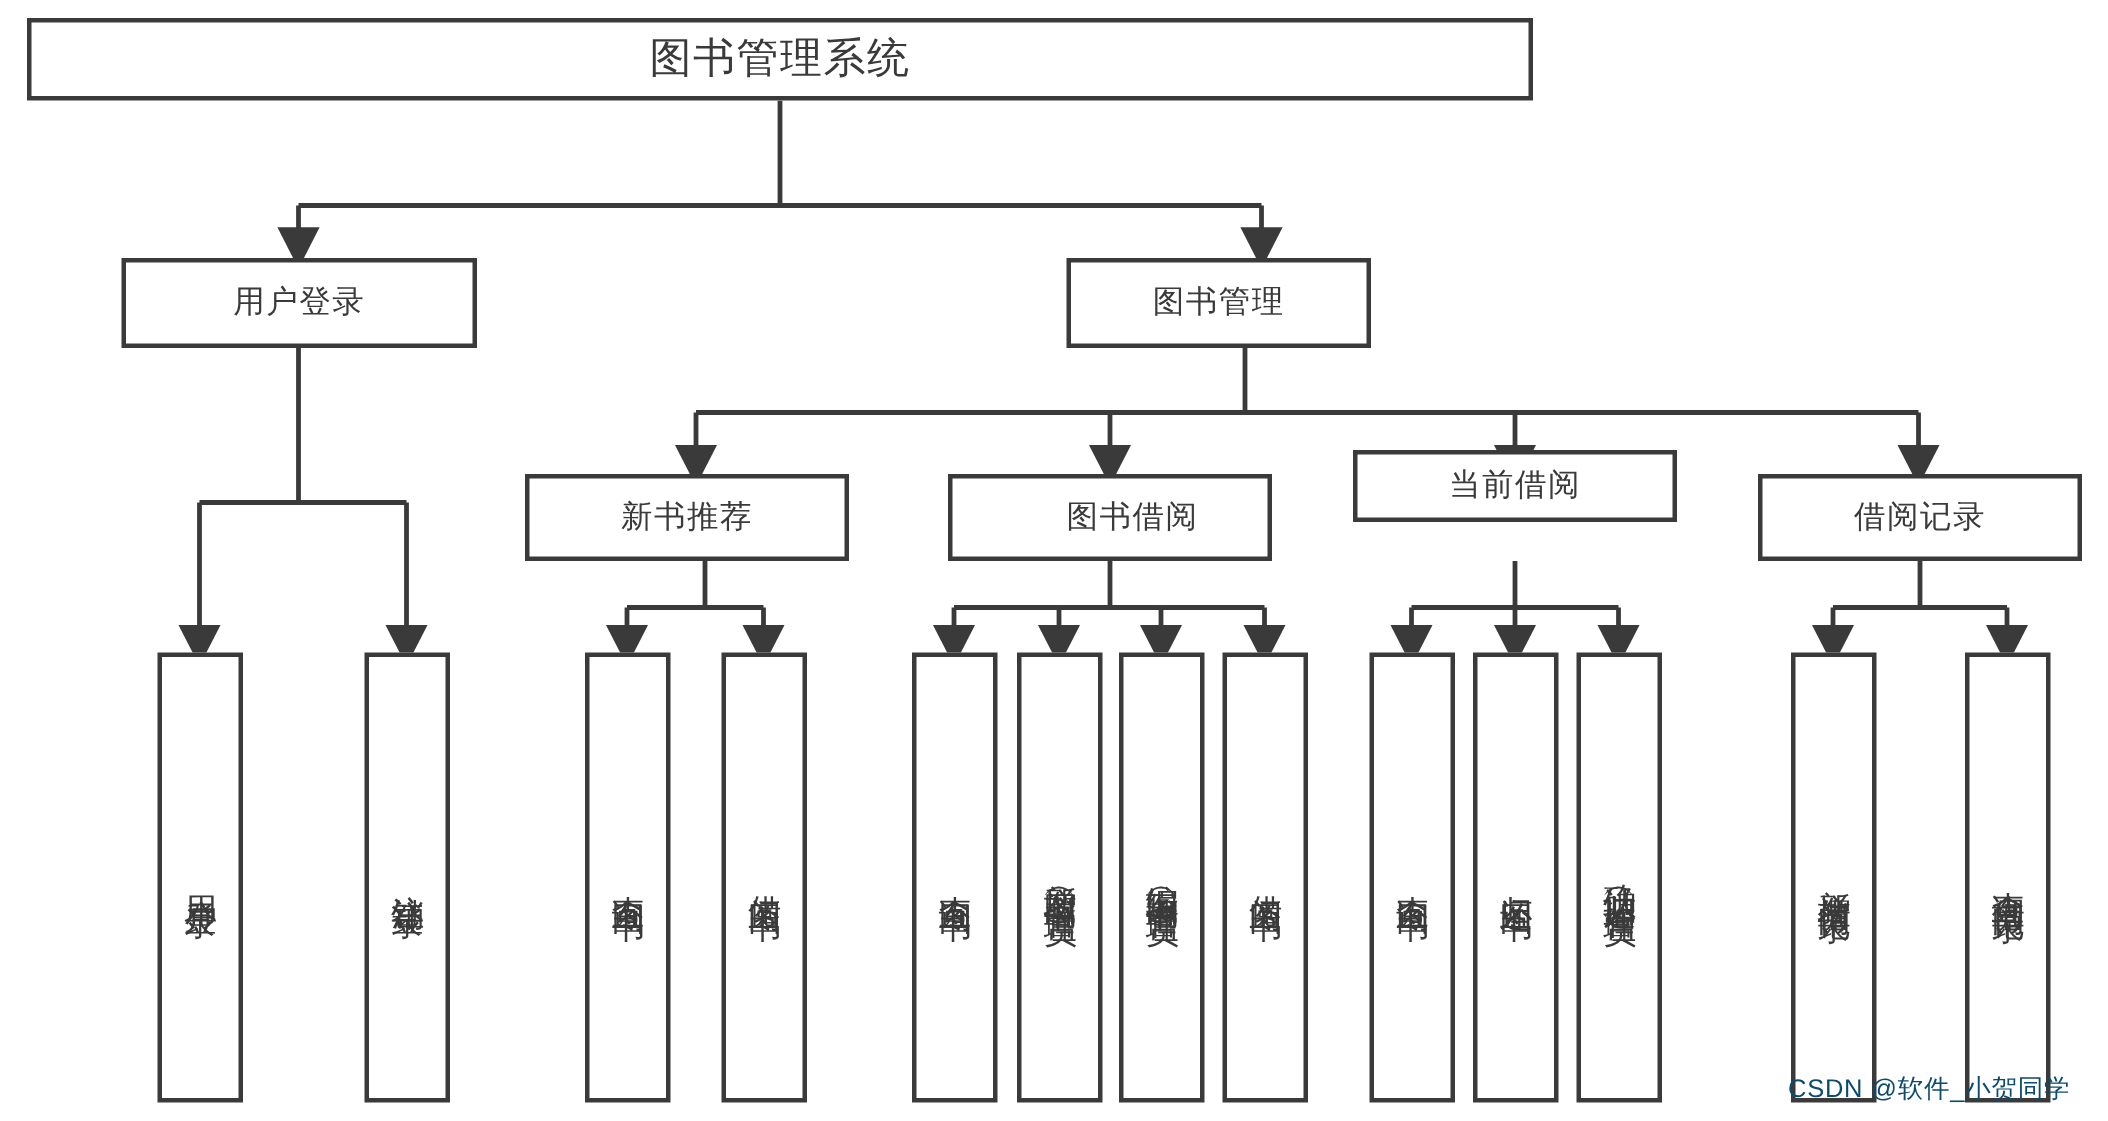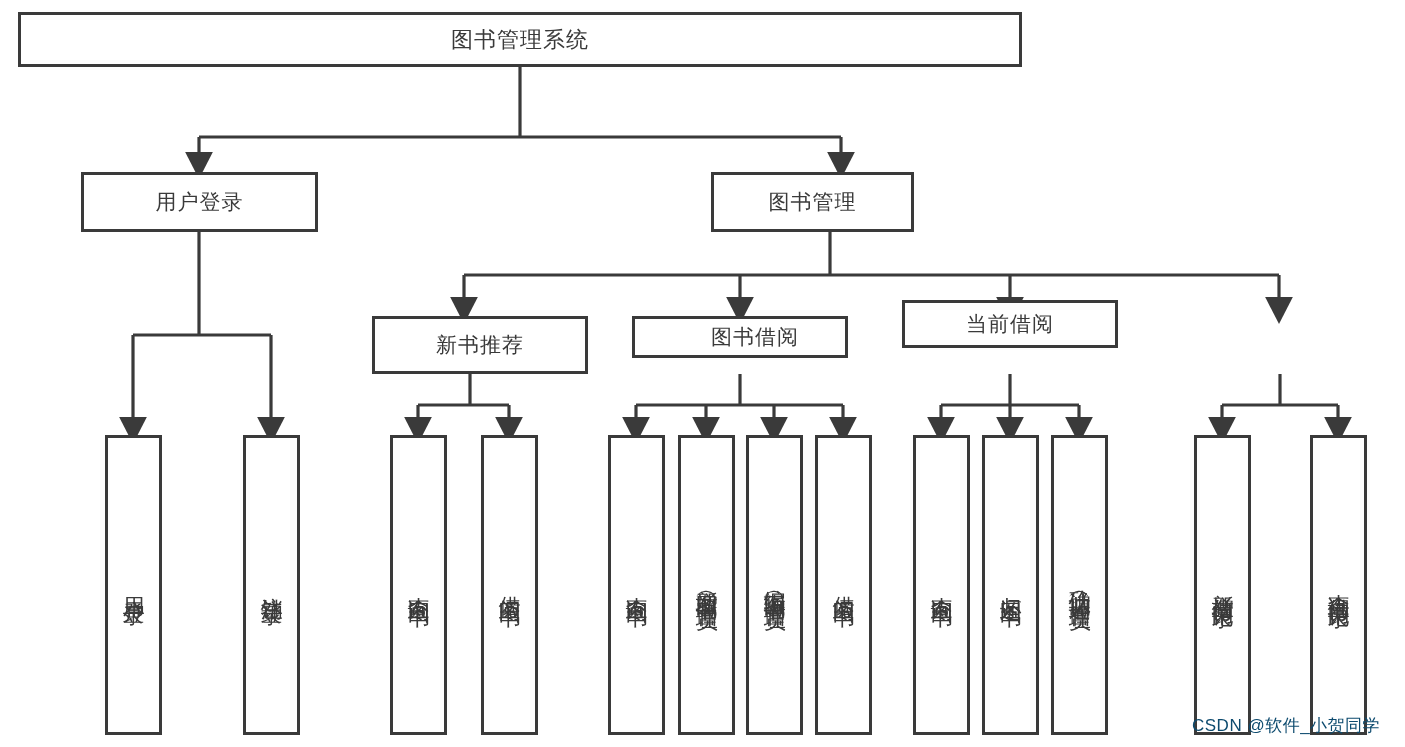--- a/index.html
+++ b/index.html
@@ -35,21 +35,21 @@
     justify-content: center;
     color: #3a3a3a;
   }
   .node .label {
     font-size: 21px;
     line-height: 1.15;
     letter-spacing: 1px;
     white-space: nowrap;
     color: #3a3a3a;
   }
-  .node.root .label { font-size: 22px; }
+  .node.root .label { font-size: 28px; }
   .leaf {
     position: absolute;
     box-sizing: border-box;
     border: 3px solid #3a3a3a;
     background: #ffffff;
     display: flex;
     align-items: center;
     justify-content: center;
     color: #3a3a3a;
   }
@@ -129,29 +129,32 @@
     <span class="label">图书管理系统</span>
   </div>
 
   <div class="node" style="left:81px; top:172px; width:237px; height:60px;">
     <span class="label">用户登录</span>
   </div>
   <div class="node" style="left:711px; top:172px; width:203px; height:60px;">
     <span class="label">图书管理</span>
   </div>
 
-  <div class="node" style="left:372px; top:316px; width:216px; height:58px;">
+  <div class="node" style="left:350px; top:316px; width:216px; height:58px;">
     <span class="label">新书推荐</span>
   </div>
-  <div class="node" style="left:632px; top:316px; width:216px; height:42px;padding-left:30px;">
+  <div class="node" style="left:632px; top:316px; width:216px; height:58px;padding-left:30px;">
     <span class="label">图书借阅</span>
   </div>
   <div class="node" style="left:902px; top:300px; width:216px; height:48px;">
     <span class="label">当前借阅</span>
   </div>
+  <div class="node" style="left:1172px; top:316px; width:216px; height:58px;">
+    <span class="label">借阅记录</span>
+  </div>
 
   <div class="leaf" style="left:105px; top:435px; width:57px; height:300px;">
     <span class="vlabel">用户登录</span>
   </div>
   <div class="leaf" style="left:243px; top:435px; width:57px; height:300px;">
     <span class="vlabel">注销登录</span>
   </div>
 
   <div class="leaf" style="left:390px; top:435px; width:57px; height:300px;">
     <span class="vlabel">查询图书</span>

